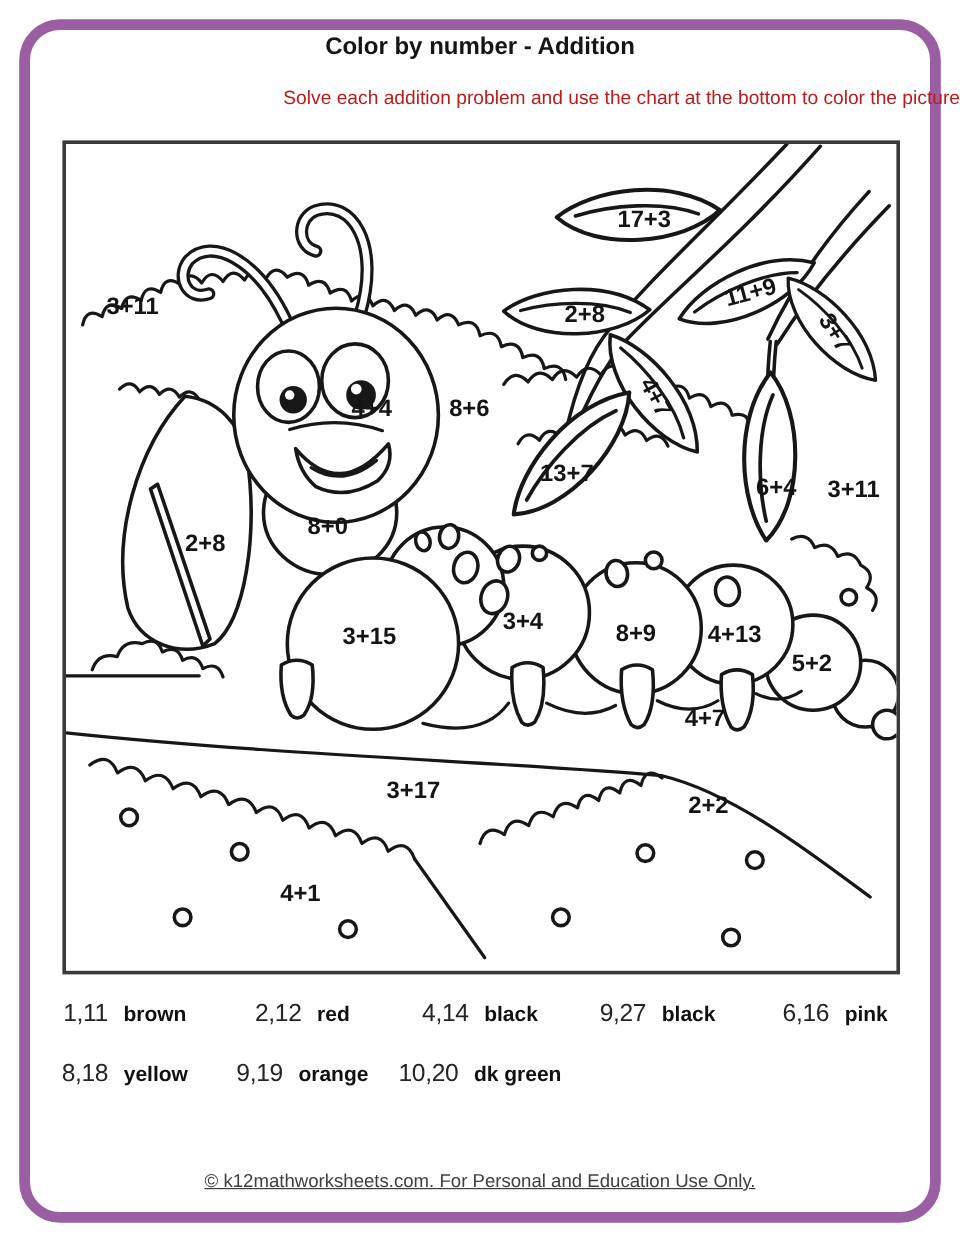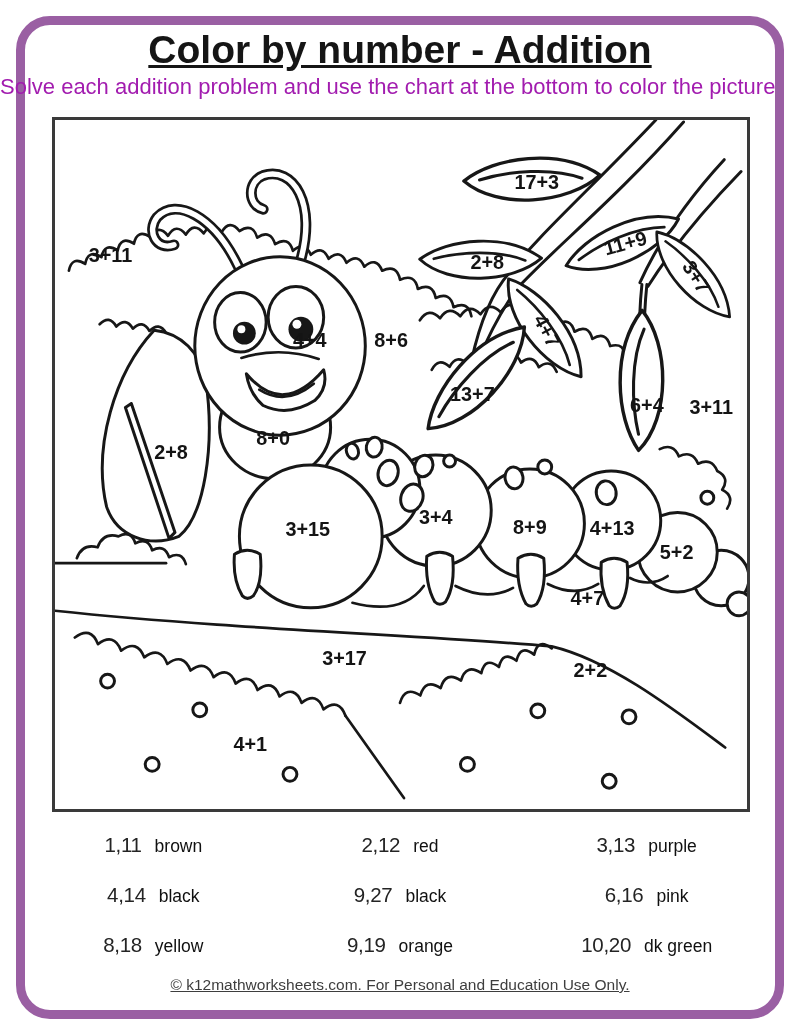--- a/index.html
+++ b/index.html
@@ -6,42 +6,42 @@
   body{
     width:800px;height:1035px;position:relative;background:#ffffff;
     font-family:"Liberation Sans",sans-serif;overflow:hidden;
   }
   .page-border{
     position:absolute;left:16px;top:16px;right:16px;bottom:16px;
     border:9px solid #9a5fa3;border-radius:34px;pointer-events:none;
   }
   .title{
     position:absolute;top:28px;left:0;width:100%;text-align:center;
-    font-size:39px;font-weight:700;color:#151515;letter-spacing:0;margin:0;text-decoration:underline;
+    font-size:20px;font-weight:700;color:#151515;letter-spacing:0;margin:0;
   }
   .subtitle{
-    position:absolute;top:74px;left:0;width:100%;text-align:left;
-    font-size:22px;color:#a21caf;margin:0;
+    position:absolute;top:74px;left:0;width:100%;text-align:right;
+    font-size:16px;color:#b91c1c;margin:0;
   }
   .frame{
     position:absolute;left:52px;top:117px;width:698px;height:695px;
     border:3px solid #3a3a3a;box-sizing:border-box;background:#fff;
   }
   .frame svg{position:absolute;left:0;top:0;}
   .sketch{fill:none;stroke:#171717;stroke-width:2.7;stroke-linecap:round;stroke-linejoin:round;}
   .ln{fill:none;stroke:#171717;stroke-width:3;stroke-linecap:round;stroke-linejoin:round;}
   .wf{fill:#ffffff;stroke:#171717;stroke-width:3;stroke-linecap:round;stroke-linejoin:round;}
   .plabel{font-family:"Liberation Sans",sans-serif;font-weight:700;font-size:20px;fill:#141414;}
   .color-chart{
     position:absolute;left:30px;top:833px;width:740px;
-    display:grid;grid-template-columns:repeat(3,1fr);row-gap:26px;
+    display:grid;grid-template-columns:repeat(5,1fr);row-gap:26px;
   }
   .entry{display:flex;align-items:baseline;justify-content:center;gap:13px;white-space:nowrap;}
   .nums{font-size:20.5px;color:#242424;letter-spacing:-0.3px;}
-  .cname{font-size:17.5px;font-weight:400;color:#101010;}
+  .cname{font-size:17.5px;font-weight:700;color:#101010;}
   .entry:nth-child(10) .cname{font-size:15px;text-align:right;}
   .footer{
     position:absolute;top:976px;left:0;width:100%;text-align:center;
   }
   .footer span{
     font-size:15.5px;color:#3e3e3e;text-decoration:underline;cursor:pointer;margin-top:42px;
   }
 </style>
 </head>
 <body>
@@ -214,24 +214,20 @@
 <div class="color-chart">
   <div class="entry">
     <span class="nums">1,11</span>
     <span class="cname">brown</span>
   </div>
   <div class="entry">
     <span class="nums">2,12</span>
     <span class="cname">red</span>
   </div>
   <div class="entry">
-    <span class="nums">3,13</span>
-    <span class="cname">purple</span>
-  </div>
-  <div class="entry">
     <span class="nums">4,14</span>
     <span class="cname">black</span>
   </div>
   <div class="entry">
     <span class="nums">9,27</span>
     <span class="cname">black</span>
   </div>
   <div class="entry">
     <span class="nums">6,16</span>
     <span class="cname">pink</span>

